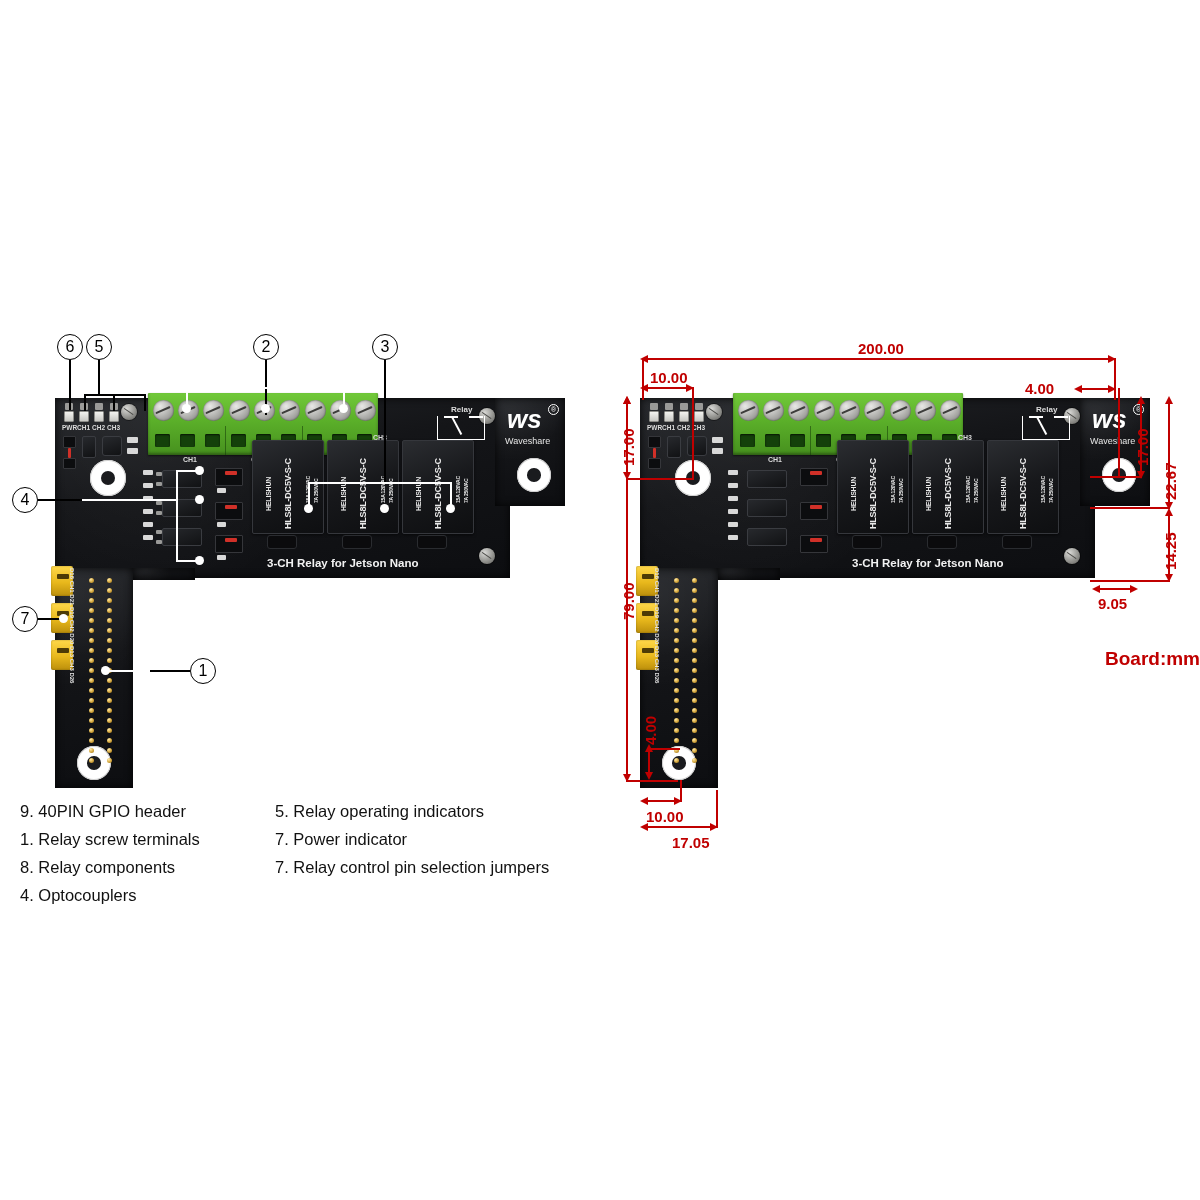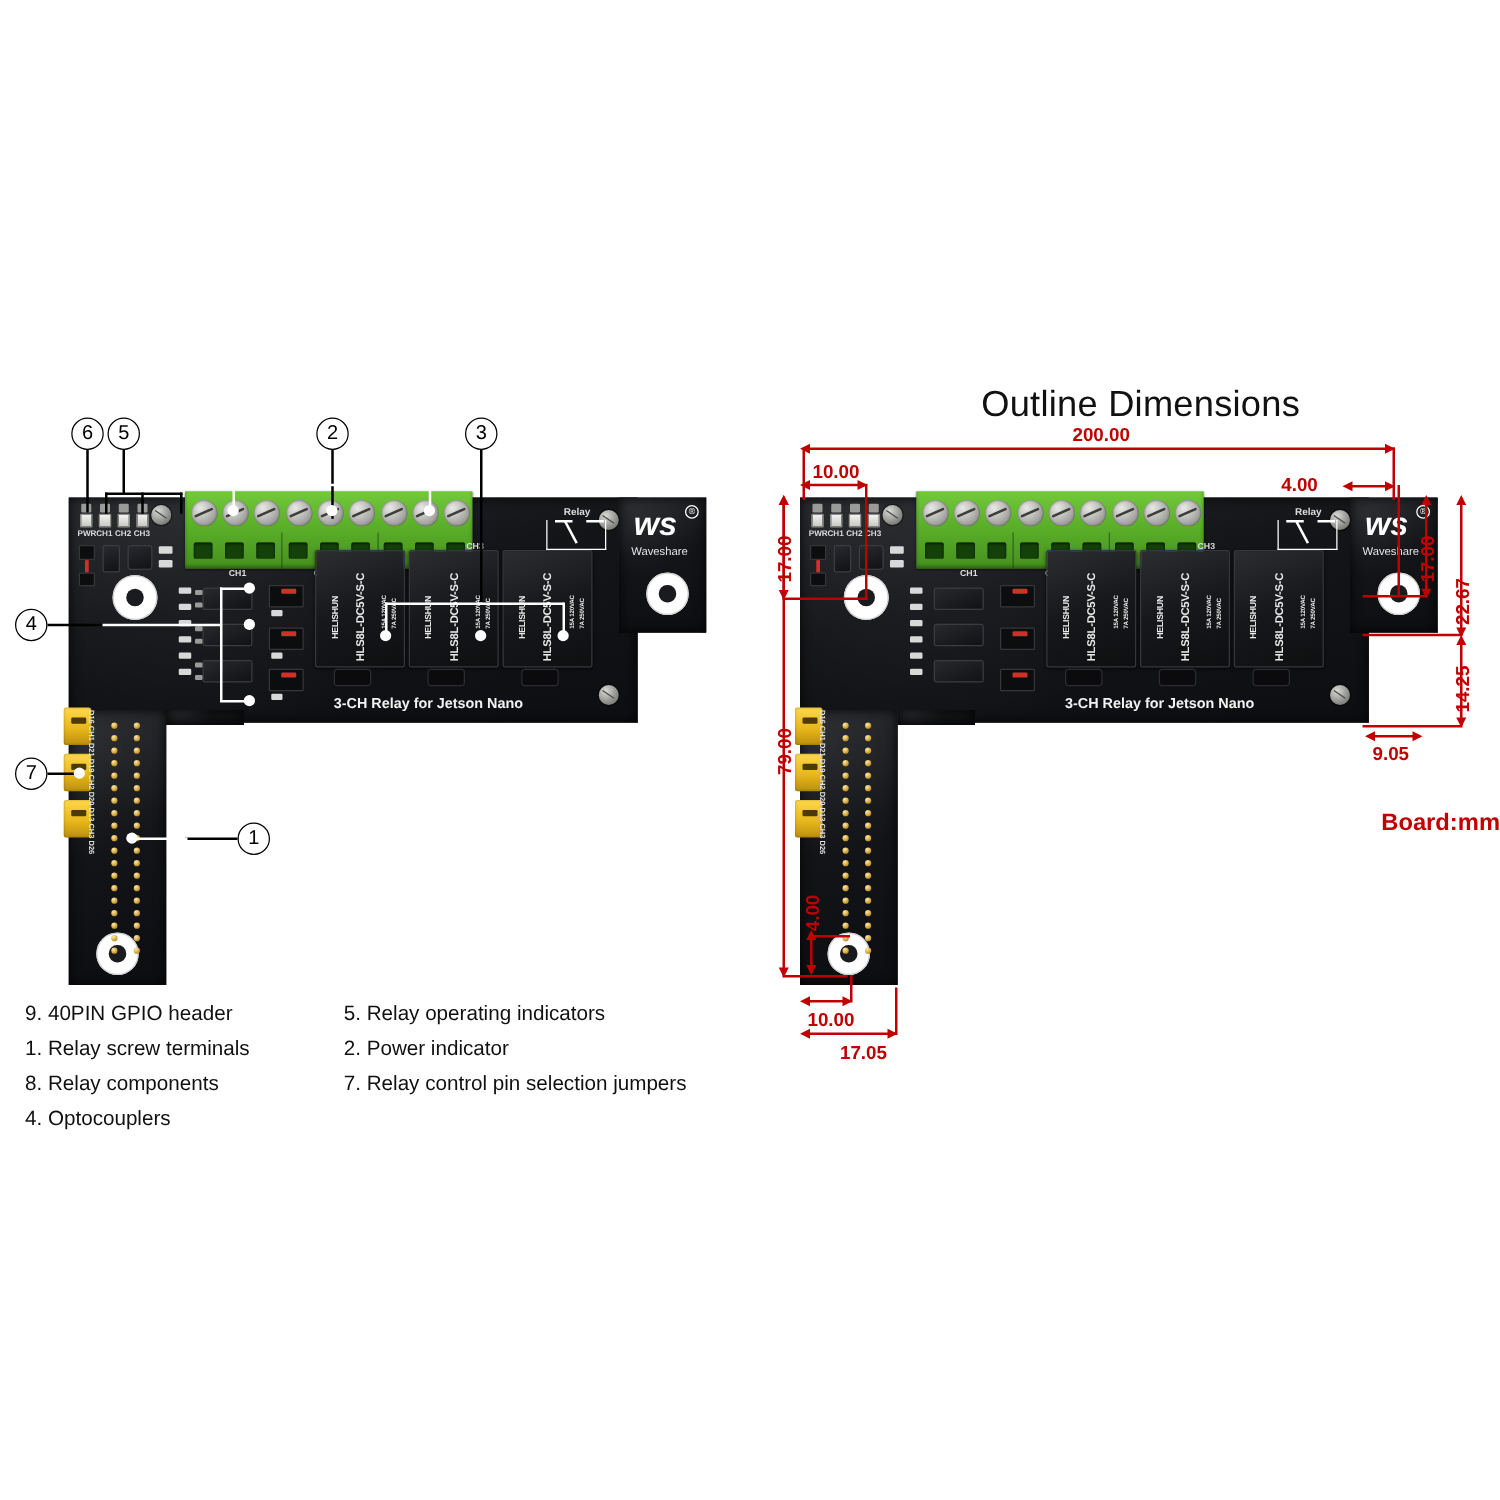--- a/index.html
+++ b/index.html
@@ -392,27 +392,26 @@
   <div class="cnum" style="left:190px;top:658px;">1</div>
   <div class="lead" style="left:148px;top:670px;width:42px;height:1.6px;"></div>
   <div class="lead-w" style="left:106px;top:670px;width:44px;height:1.6px;"></div>
   <div class="dot-w" style="left:101px;top:666px;"></div>
 
   <div class="legend-item" style="left:20px;top:802px;">9. 40PIN GPIO header</div>
   <div class="legend-item" style="left:20px;top:830px;">1. Relay screw terminals</div>
   <div class="legend-item" style="left:20px;top:858px;">8. Relay components</div>
   <div class="legend-item" style="left:20px;top:886px;">4. Optocouplers</div>
   <div class="legend-item" style="left:275px;top:802px;">5. Relay operating indicators</div>
-  <div class="legend-item" style="left:275px;top:830px;">2. Power indicator</div>
+  <div class="legend-item" style="left:275px;top:830px;">7. Power indicator</div>
   <div class="legend-item" style="left:275px;top:858px;">7. Relay control pin selection jumpers</div>
 </div>
 
 <div class="panel" style="left:600px;top:0;width:600px;height:1200px;">
 
-  <div class="title" style="left:185px;top:308px;">Outline Dimensions</div>
 
   <div class="pcb" style="left:40px;top:398px;width:510px;height:390px;">
 
     <div class="pcb-body" style="left:0;top:0;width:455px;height:180px;"></div>
     <div class="pcb-body" style="left:440px;top:0;width:70px;height:108px;"></div>
     <div class="pcb-body" style="left:0;top:170px;width:78px;height:220px;"></div>
     <div class="pcb-body" style="left:78px;top:170px;width:62px;height:12px;"></div>
 
     <div class="term" style="left:93px;top:-5px;width:230px;height:62px;"></div>
     <div class="term-seam" style="left:170px;top:28px;height:29px;"></div>

